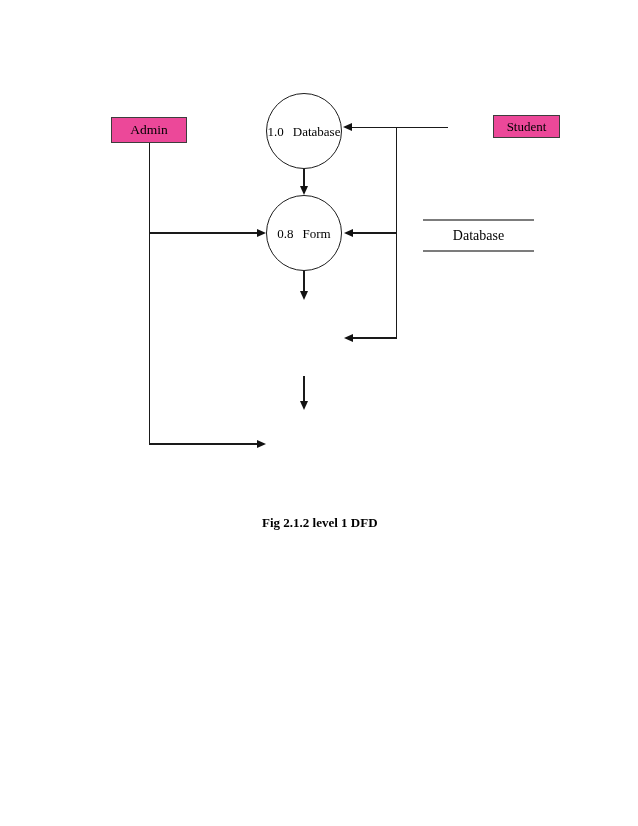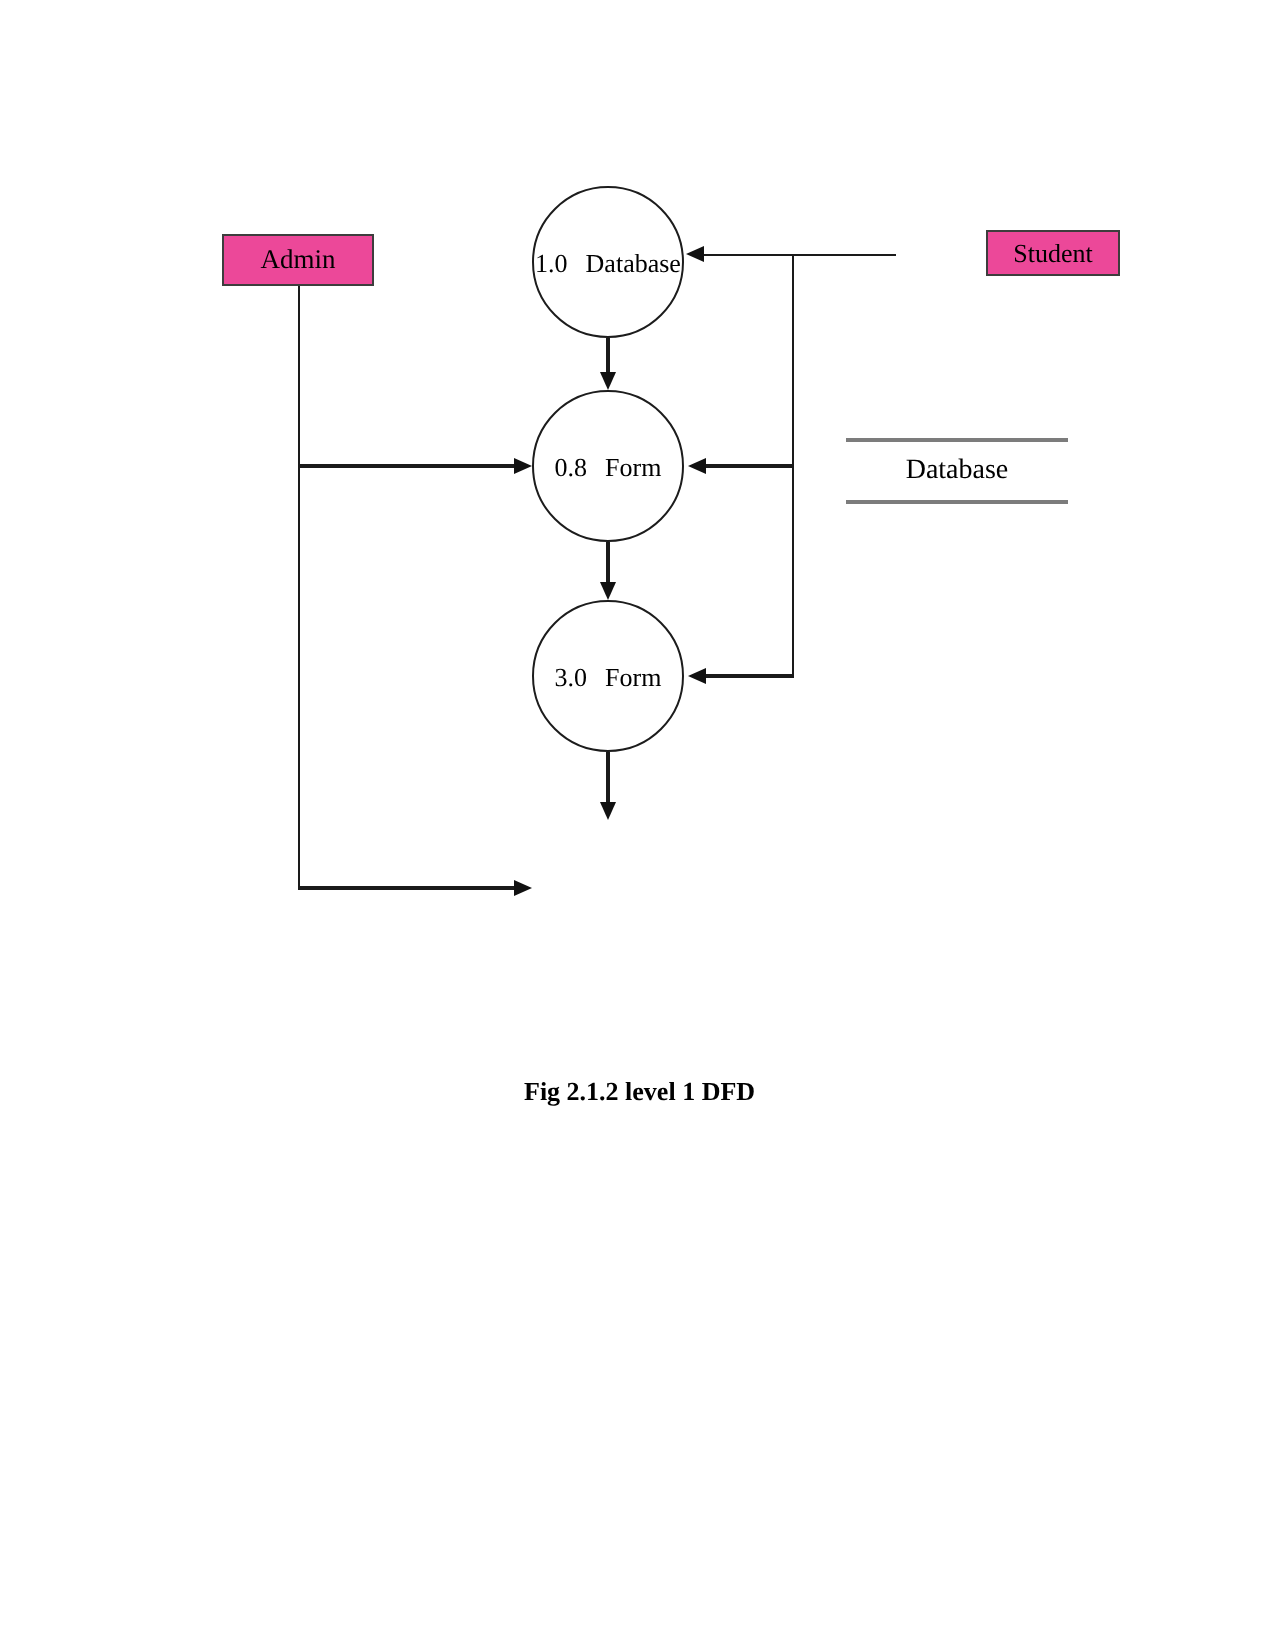--- a/index.html
+++ b/index.html
@@ -90,21 +90,20 @@
     line-height: 14px;
   }
   .caption {
     position: absolute;
     left: 262px;
     top: 515px;
     font-size: 13px;
     font-weight: bold;
     line-height: 1.2;
     white-space: nowrap;
-    margin-top: 23px;
   }
 </style>
 </head>
 <body>
 
 <div id="page">
 
   <div class="entity-box" style="left:111px; top:117px; width:76px; height:26px;">
     <span>Admin</span>
   </div>
@@ -116,24 +115,20 @@
   <div class="process-circle" style="left:266px; top:93px;">
     <span>1.0</span>
     <span>Database</span>
   </div>
 
   <div class="process-circle" style="left:266px; top:195px;">
     <span>0.8</span>
     <span>Form</span>
   </div>
 
-  <div class="process-circle" style="left:266px; top:300px;">
-    <span>3.0</span>
-    <span>Form</span>
-  </div>
 
 
   <div class="store-line" style="left:423px; top:219px; width:111px;"></div>
   <div class="store-label">
     <span>Database</span>
   </div>
   <div class="store-line" style="left:423px; top:250px; width:111px;"></div>
 
   <div class="line" style="left:148.5px; top:143px; width:1.4px; height:301px;"></div>
 

